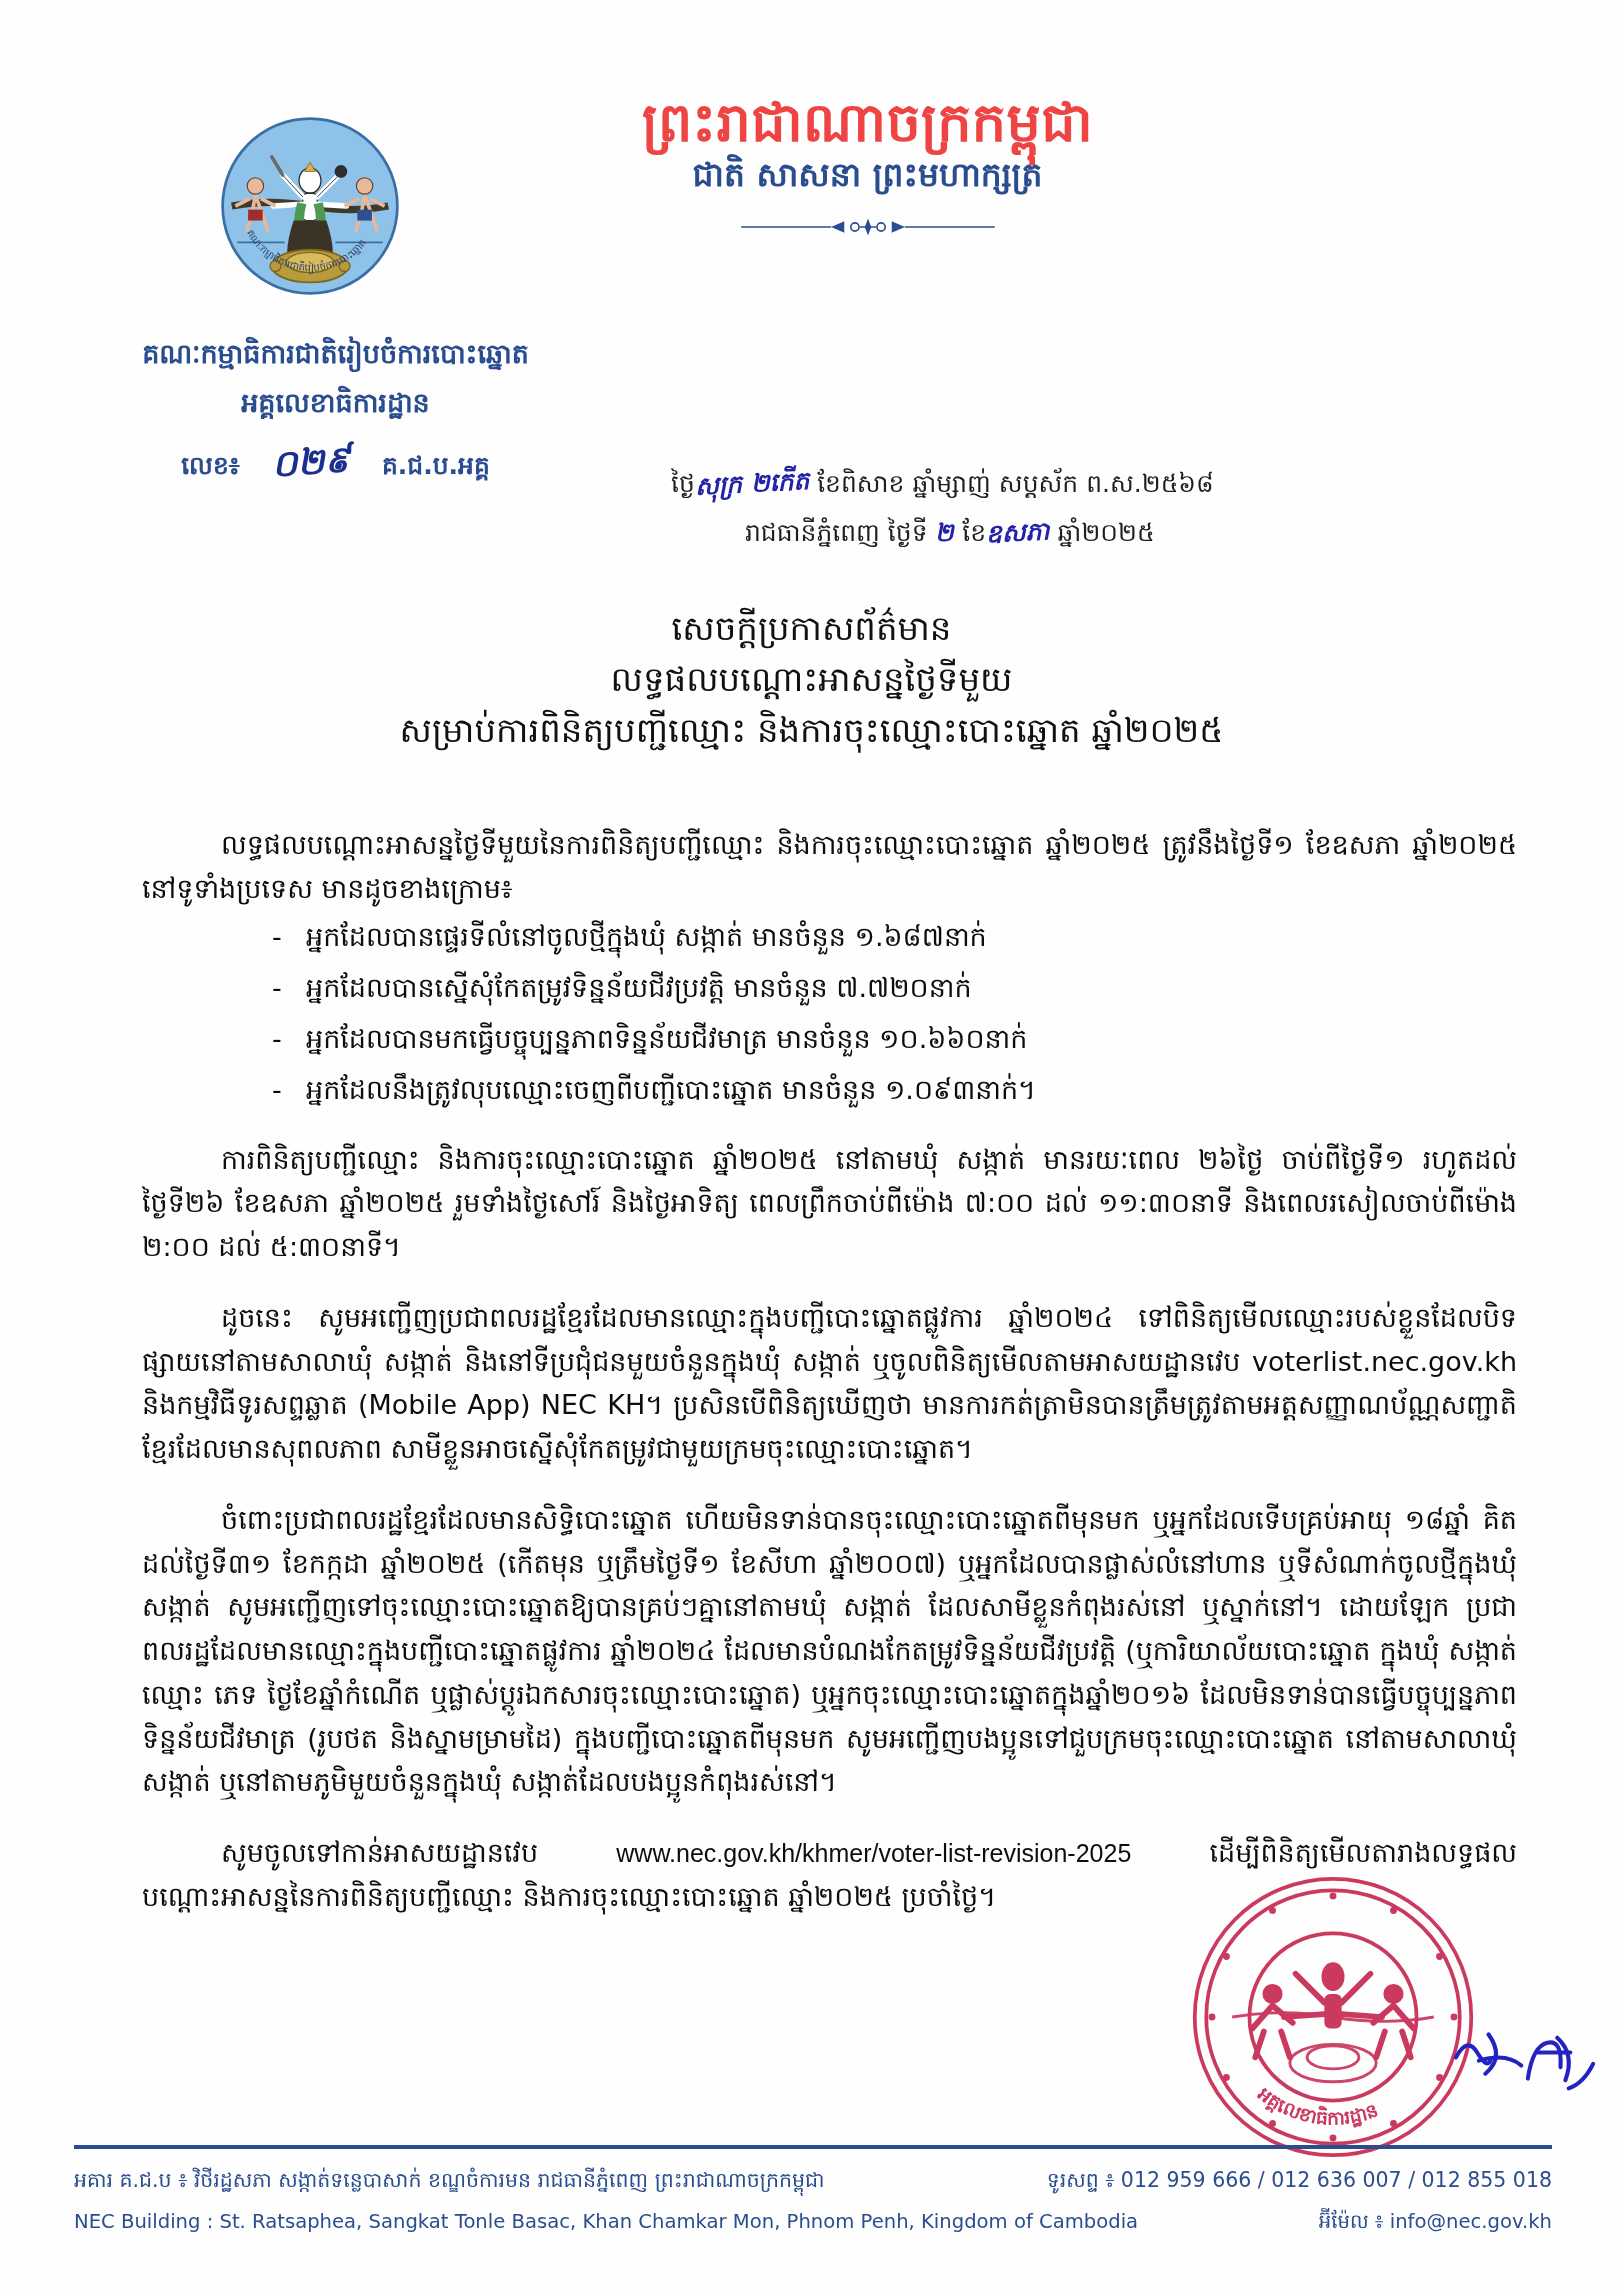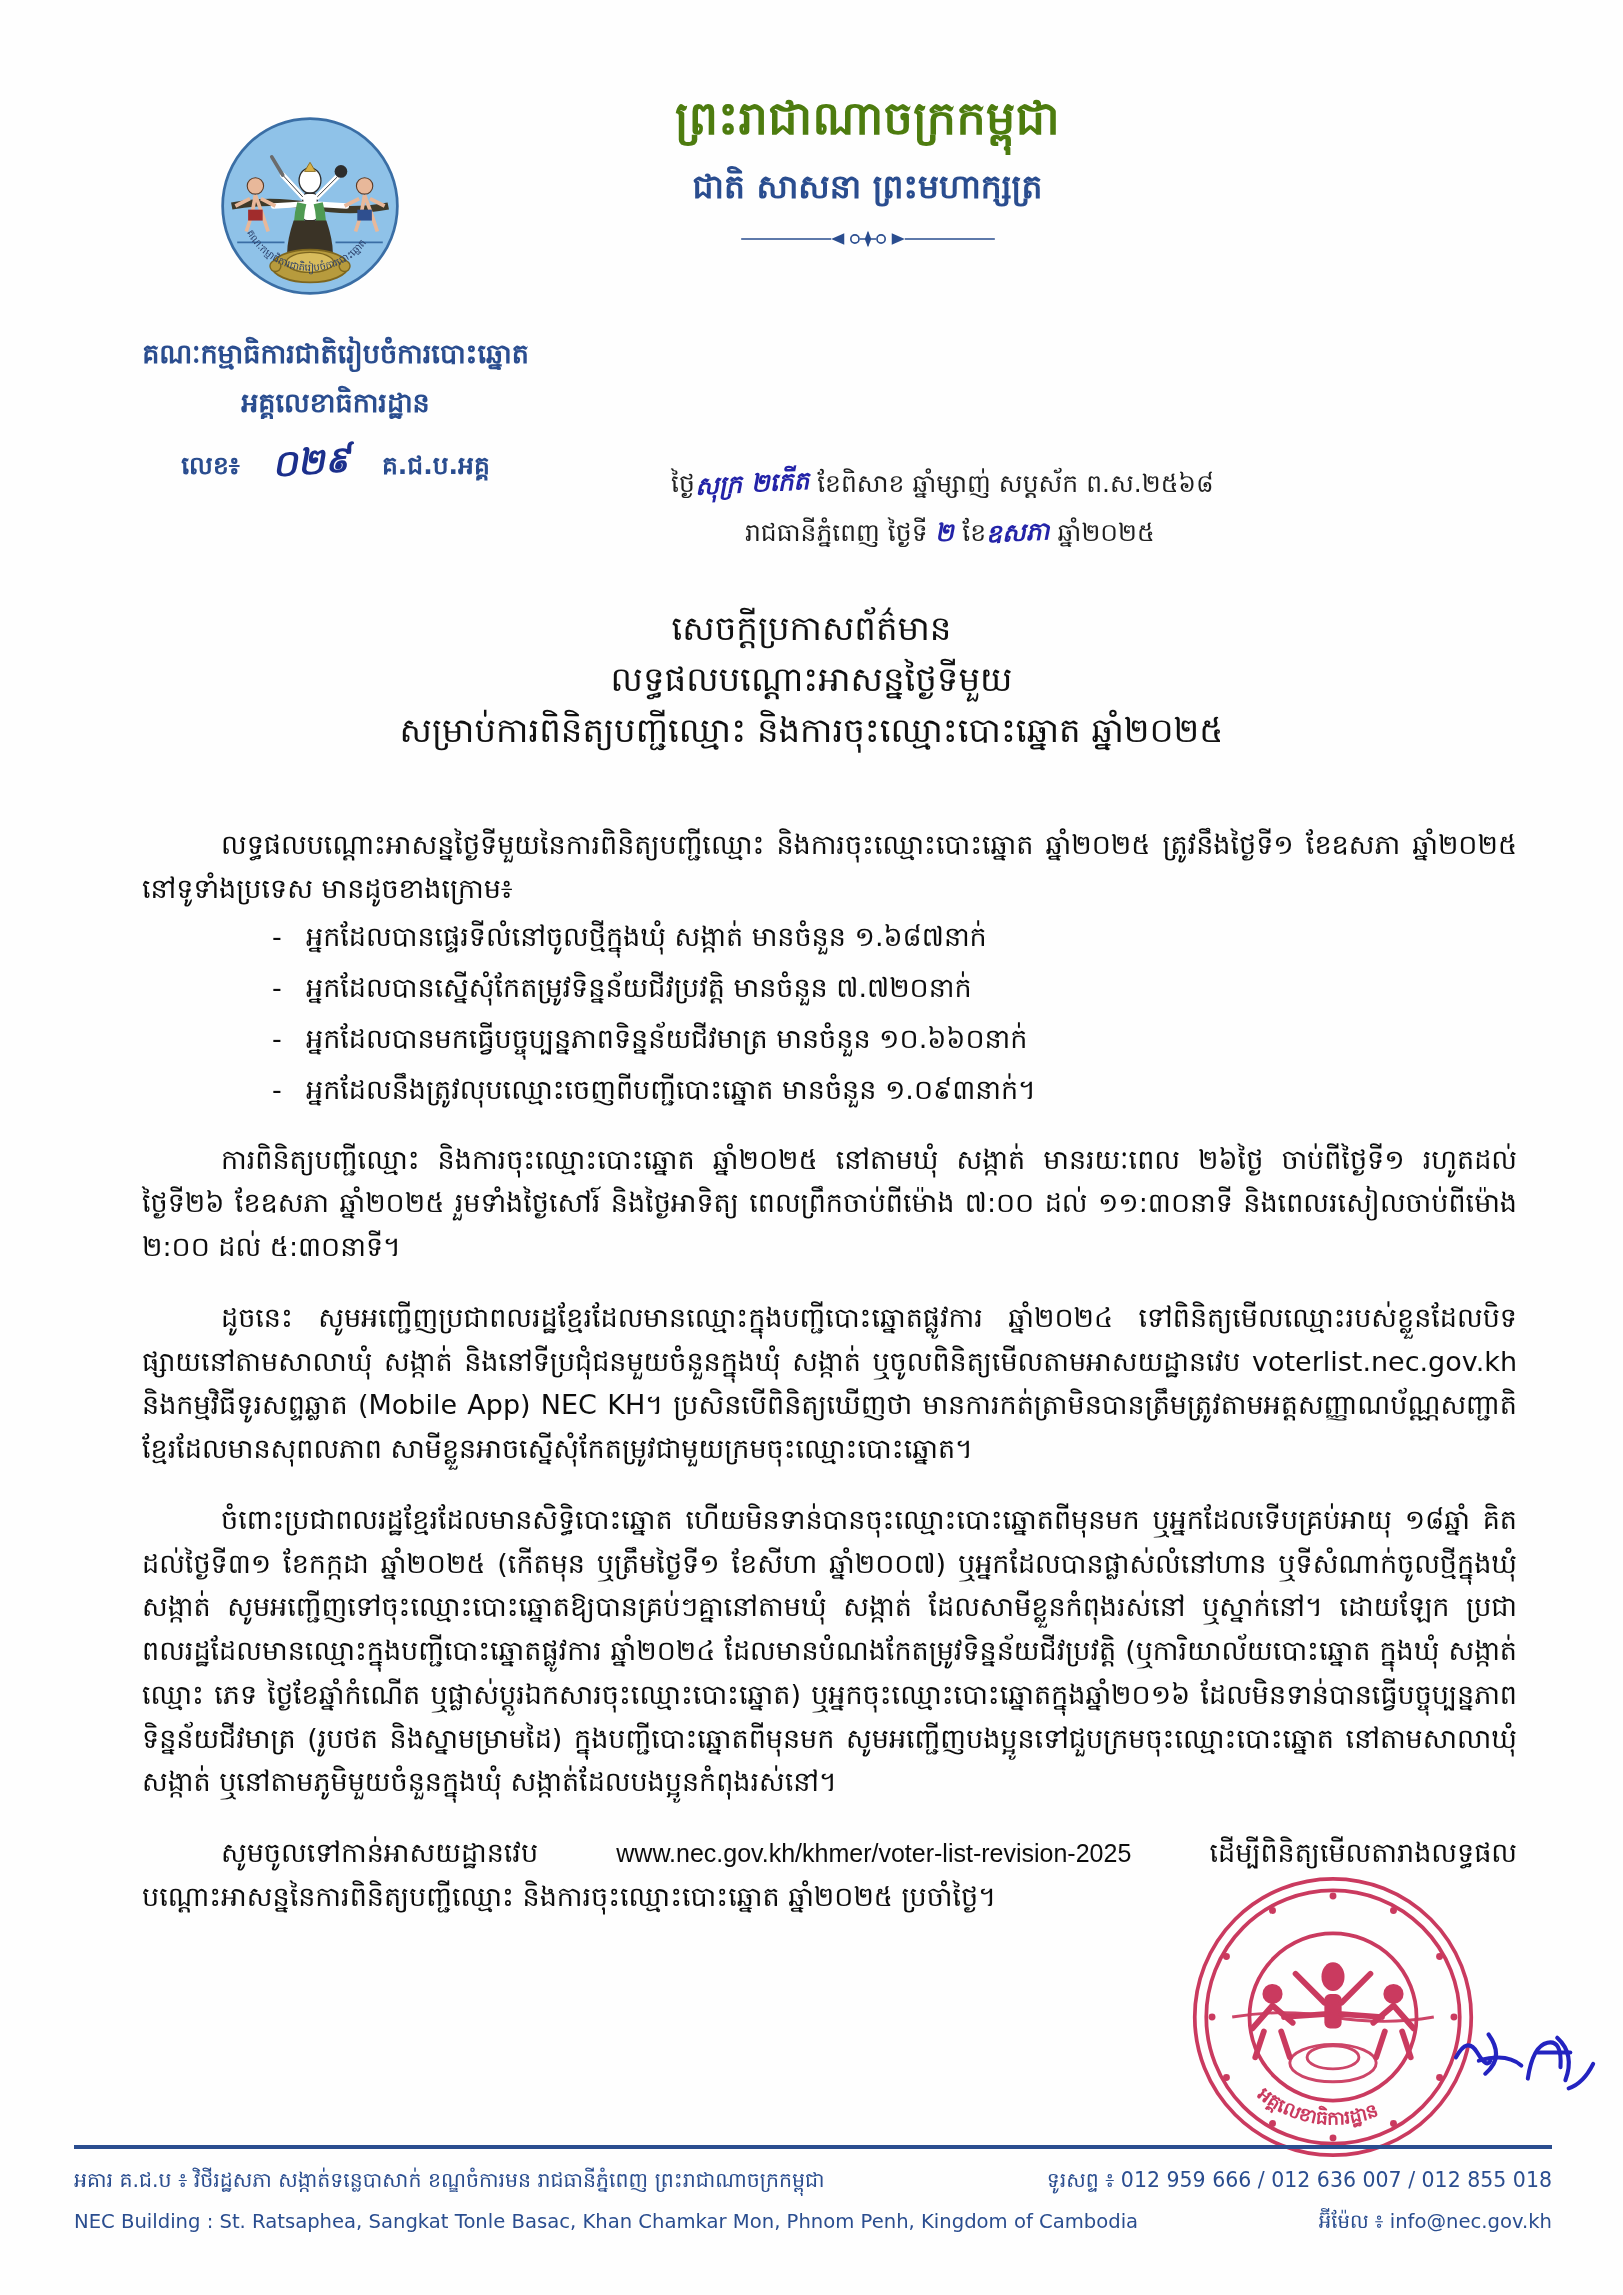--- a/index.html
+++ b/index.html
@@ -34,32 +34,32 @@
   .emblem svg { display: block; width: 100%; height: 100%; }
 
   .kingdom-block {
     position: absolute;
     left: 573px;
     top: 92px;
     width: 589px;
     text-align: center;
   }
   .kingdom-title {
-    font-size: 46px;
-    color: #4d7c0f;
+    font-size: 54px;
+    color: #ef4444;
     font-weight: bold;
     letter-spacing: 0.4px;
     line-height: 1.15;
     white-space: nowrap;
   }
   .kingdom-motto {
     font-size: 33px;
     color: #2a4d8f;
     font-weight: bold;
-    margin-top: 21px;
+    margin-top: 0;
     white-space: nowrap;
   }
   .divider-orn {
     margin: 16.4px auto 0;
     width: 254px;
     height: 18px;
     color: #2a4d8f;
   }
   .divider-orn svg { display: block; width: 100%; height: 100%; }
 

